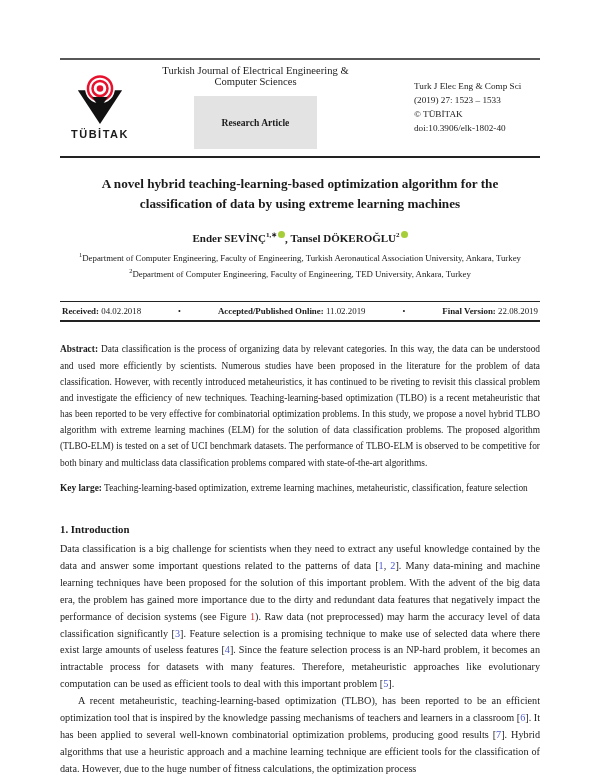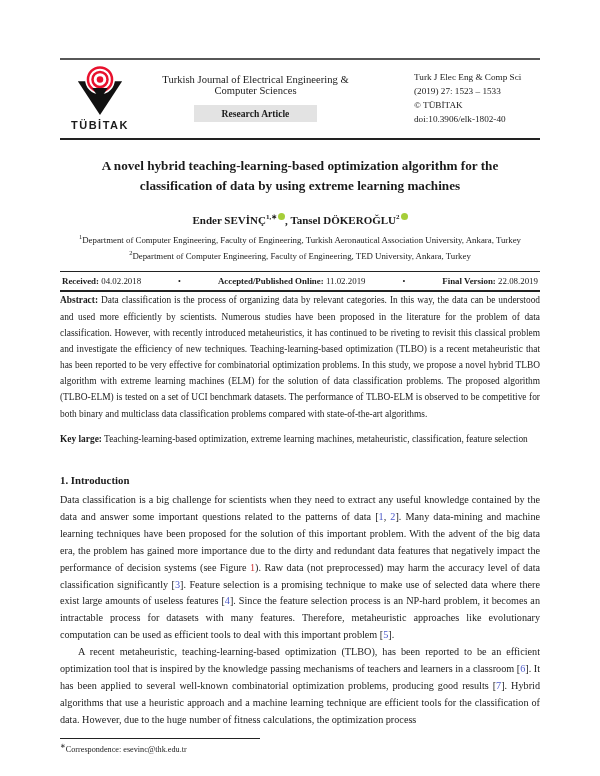--- a/index.html
+++ b/index.html
@@ -16,45 +16,45 @@
   }
   .top-rule { border-top:2px solid #575757; }
 
   
   .header-row { display:flex; align-items:center; padding:5px 0 7px 0; }
   .logo-box { flex:none; width:80px; text-align:center; }
   .logo-name { font-family:"Liberation Sans", sans-serif; font-weight:bold; font-size:11px; letter-spacing:1.5px; margin-top:-2px;text-align:center; }
   .header-center { flex:1; text-align:center; padding:0 4px; }
   .journal-name { font-weight:normal; font-size:10.6px; }
   .journal-url { font-family:"Liberation Mono", monospace; font-weight:bold; font-size:8.2px; margin-top:8px; }
-  .article-type { display:inline-block; background:#e3e3e3; font-weight:bold; font-size:9.6px; padding:3px 28px; margin-top:9px; }
+  .article-type { display:inline-block; background:#e3e3e3; font-weight:bold; font-size:9.6px; padding:21px 28px; margin-top:9px; }
   .header-right { flex:none; width:126px; font-size:9.2px; line-height:1.55;margin-left:43px; }
   .header-bottom-rule { border-top:2.5px solid #222; }
 
   
   .title { margin:16px auto 0 auto; width:460px; text-align:center; font-weight:bold; font-size:13.2px; line-height:1.5; }
   .authors { margin-top:17px; text-align:center; font-size:11px; font-weight:bold; }
   .authors sup { font-size:7px; font-weight:bold; }
   .orcid-dot { display:inline-block; width:7px; height:7px; border-radius:50%; vertical-align:super; margin-left:1px; }
   .affils { margin-top:6px; text-align:center; font-size:8.8px; line-height:1.55; }
   .affils sup { font-size:6.5px; }
 
   
   .dates {
-    margin-top:8px;
+    margin-top:20px;
     border-top:1.2px solid #222;
     border-bottom:2.2px solid #222;
     display:flex; justify-content:space-between; align-items:center;
     padding:4px 2px; font-size:8.9px;
   }
   .dates b { font-size:8.9px; }
   .dot-sep { font-size:8px; }
 
   
-  .abstract { margin-top:0; font-size:9.4px; line-height:1.72; text-align:justify; }
+  .abstract { margin-top:19px; font-size:9.4px; line-height:1.72; text-align:justify; }
   .keywords { margin-top:9px; font-size:9.4px; line-height:1.72; text-align:justify; }
 
   
   .sec-heading { margin-top:27px; font-size:10.8px; font-weight:bold; }
   .body-par { margin-top:6px; font-size:10.2px; line-height:1.66; text-align:justify; }
   .body-par.indent { margin-top:0; text-indent:18px; }
   .seg-cite { color:#4a58c8; }
   .seg-fig { color:#cb3434; }
 
   

